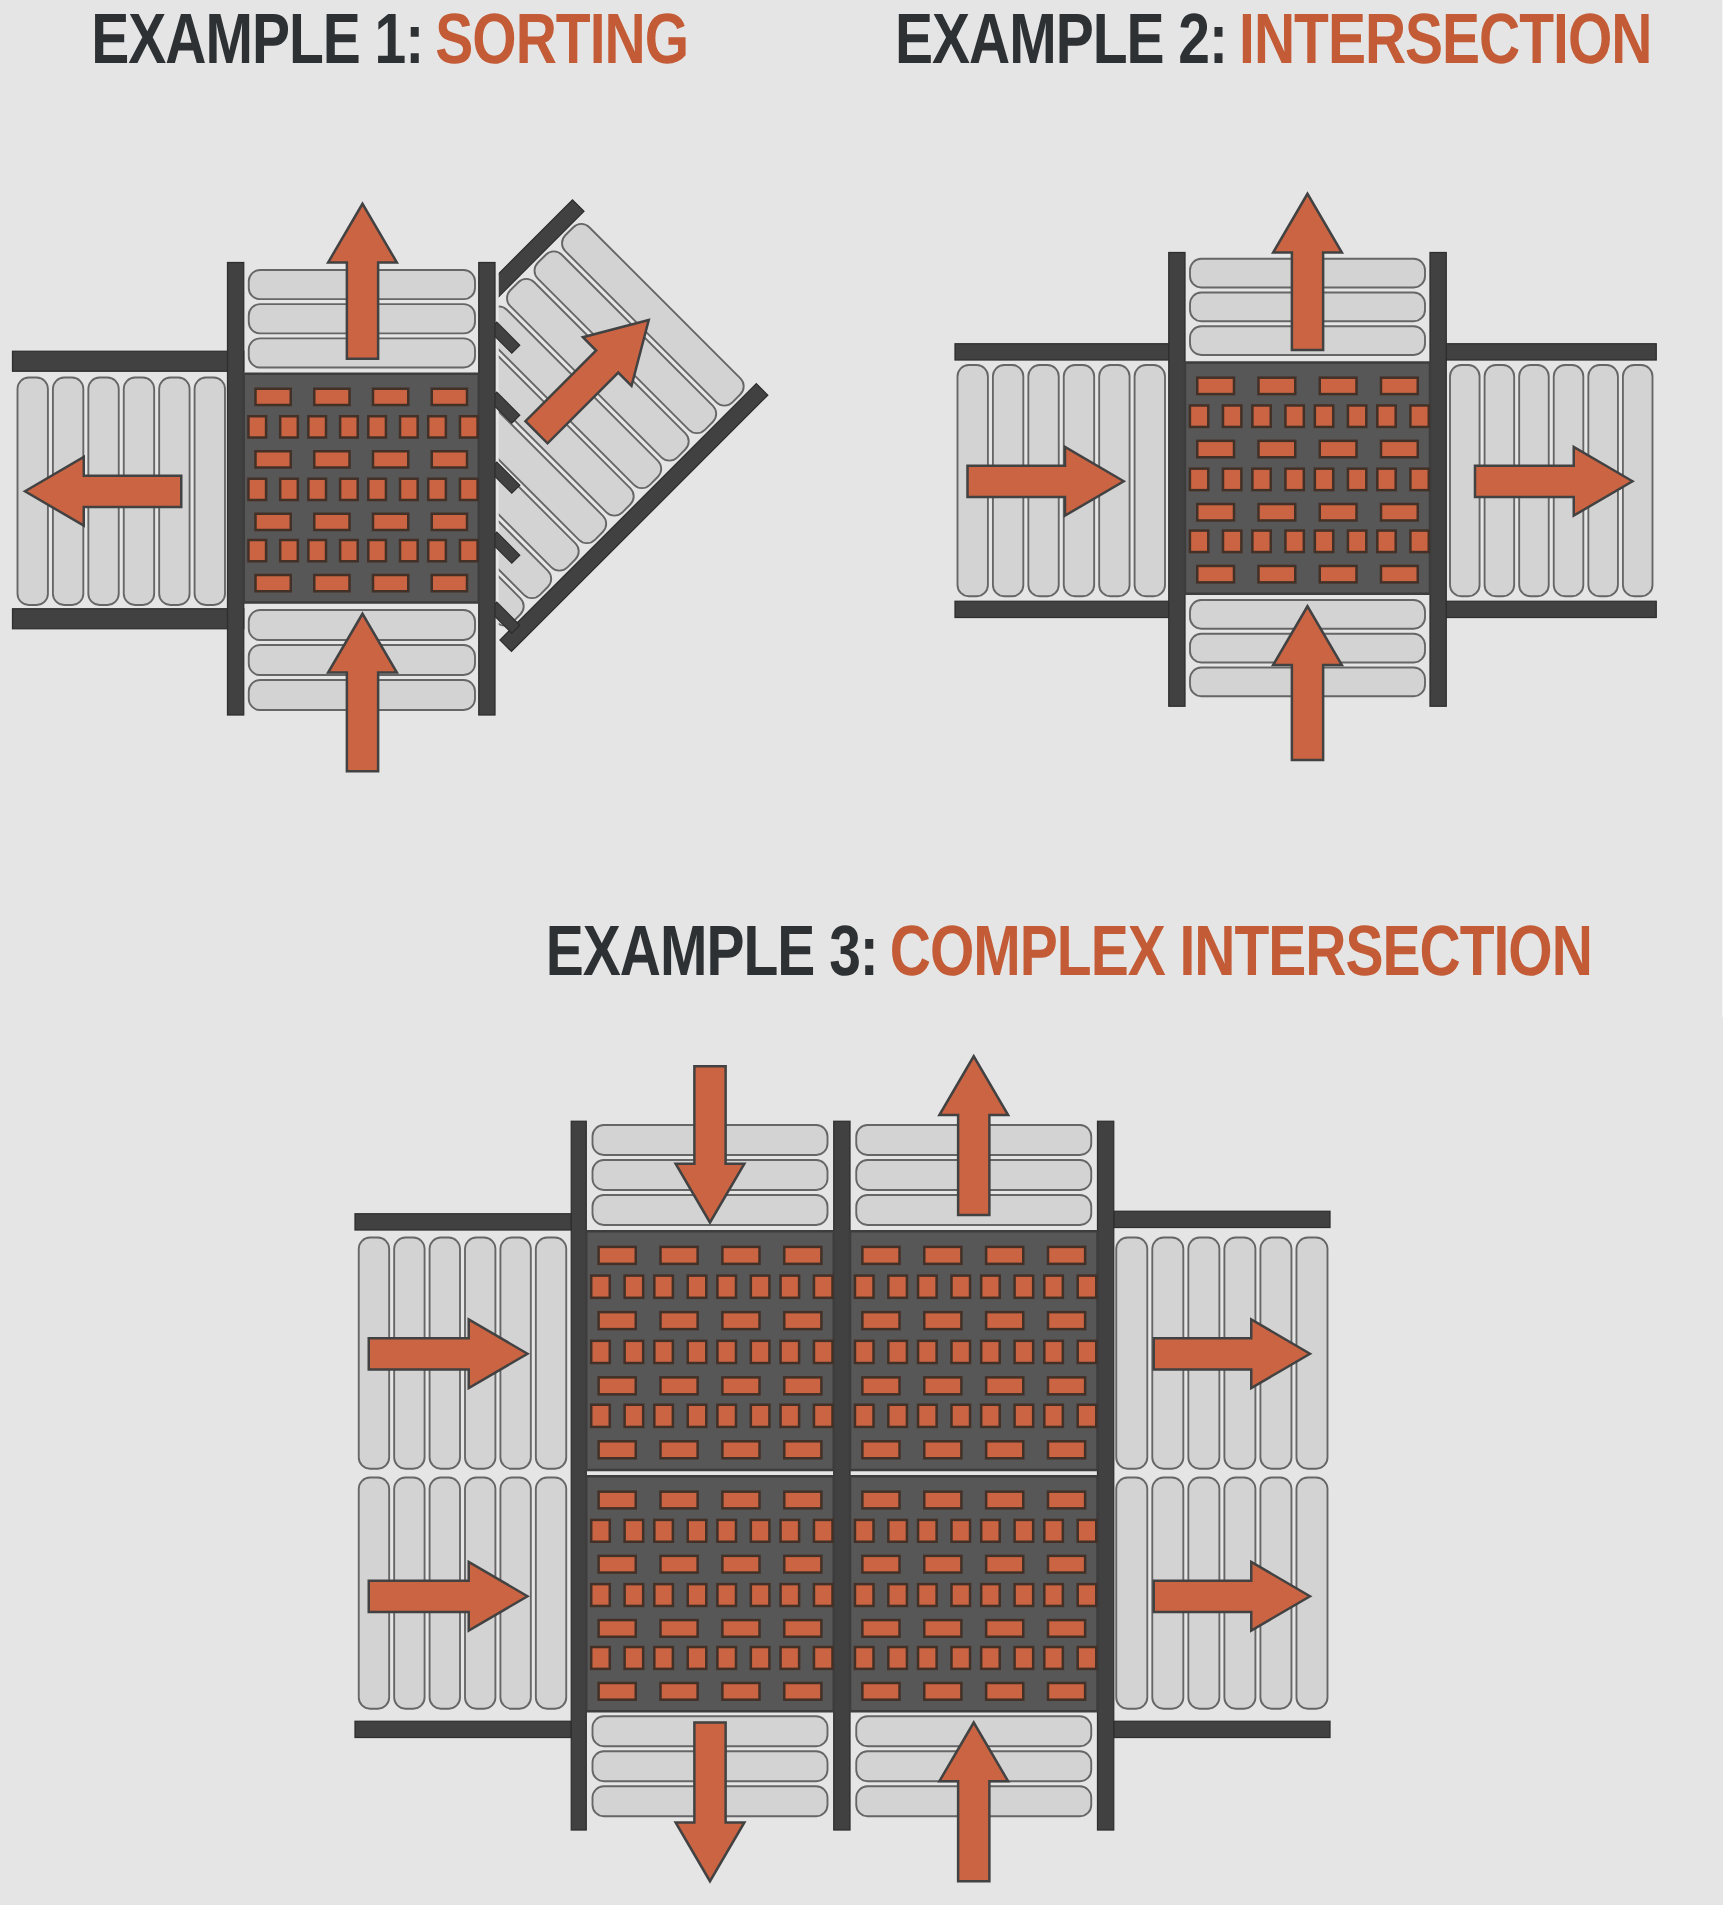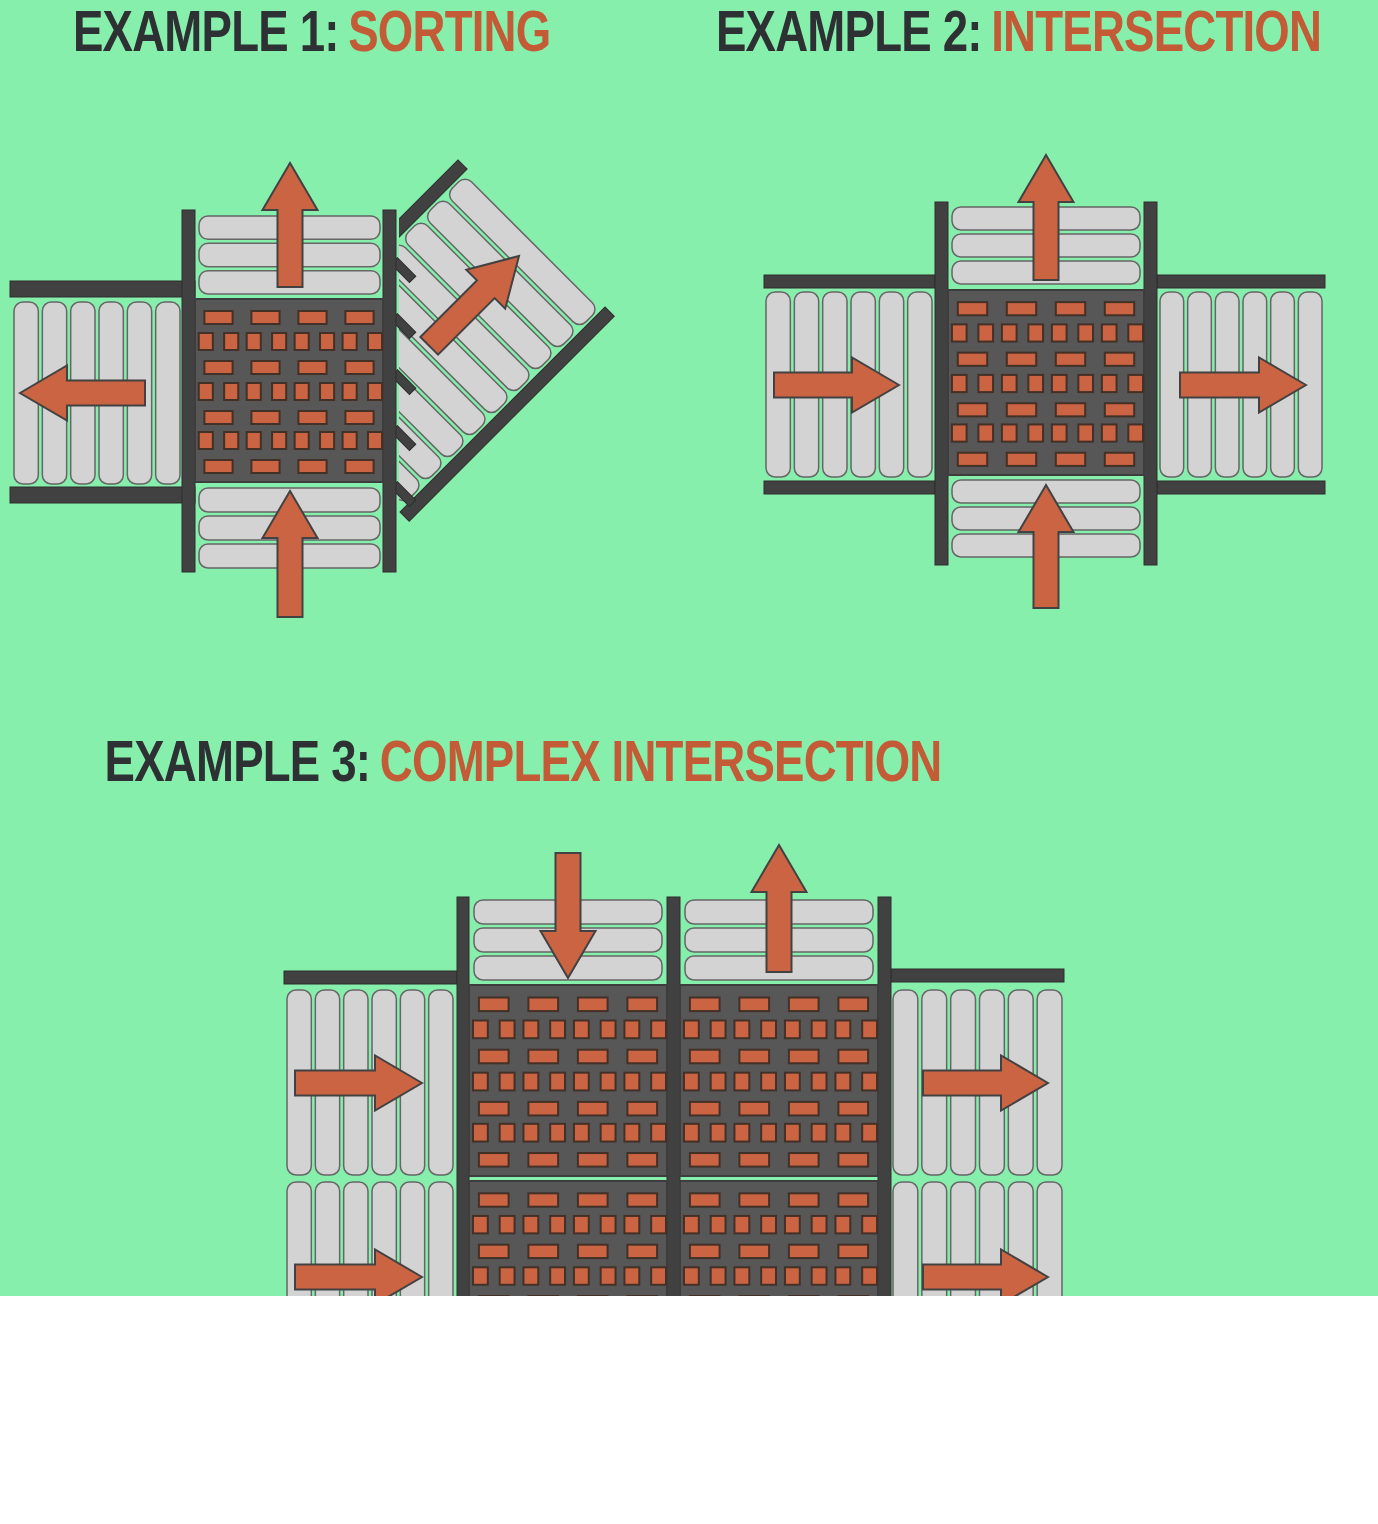--- a/index.html
+++ b/index.html
@@ -1,24 +1,24 @@
 <!DOCTYPE html>
 <html style="--title-dark: #2E3133; --title-orange: #C25B36;"><head>
 <meta charset="utf-8">
 <style>
   html,body{margin:0;padding:0;background:#fff;}
-  .page{position:relative;width:1378px;height:1296px;background:#86efac;overflow:hidden;
+  .page{position:relative;width:1378px;height:1524px;background:#e5e5e5;overflow:hidden;
         font-family:"Liberation Sans",sans-serif;}
   .title{position:absolute;white-space:nowrap;font-weight:bold;font-size:57px;line-height:1.1;
          letter-spacing:-1px;transform:scaleX(0.8);transform-origin:0 0;}
   .title .tp{color:var(--title-dark,#2E3133);}
   .title .th{color:var(--title-orange,#C25B36);margin-left:12px;}
   #t-ex1{left:73px;top:0;}
   #t-ex2{left:716px;top:0;}
-  .title-center-wrap{position:absolute;left:0;right:0;top:730px;text-align:left;}
+  .title-center-wrap{position:absolute;left:0;right:0;top:730px;text-align:right;}
   .title-center-wrap .title{position:relative;display:inline-block;transform:scaleX(0.8);
         transform-origin:50% 0;}
   #diagram-canvas{position:absolute;left:0;top:0;width:1378px;height:1524px;display:block;}
 </style>
 </head>
 <body style="background: rgb(255, 255, 255);">
 
 <div class="page">
 
   <div class="title" id="t-ex1">

